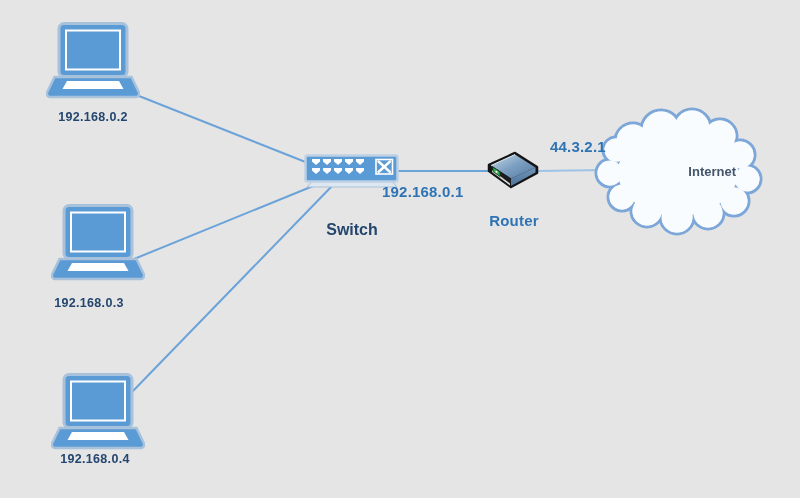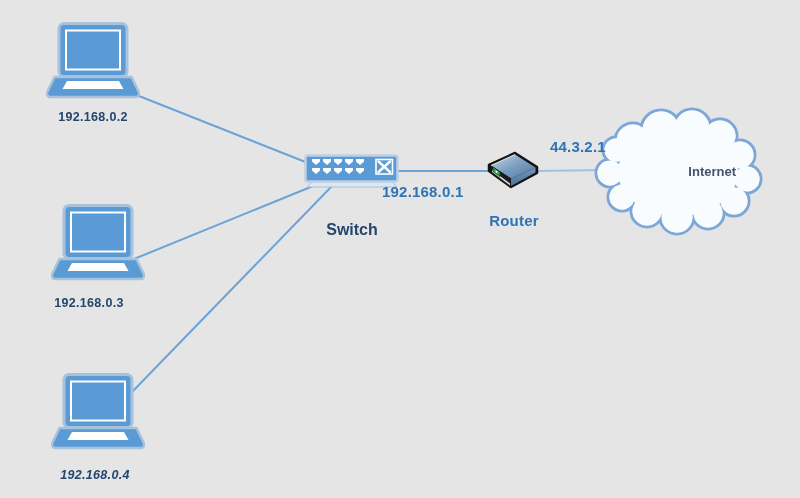--- a/index.html
+++ b/index.html
@@ -96,21 +96,21 @@
   <div class="lbl ip-label" style="left:42px; top:296px;">192.168.0.3</div>
 
   <div class="node" style="left:51px; top:373px;">
     <svg width="94" height="78" viewBox="0 0 94 78">
       <rect x="13" y="1.5" width="68" height="53" rx="5" fill="#5b9bd5" stroke="#a9c2dc" stroke-width="3"></rect>
       <rect x="20" y="8.5" width="54" height="39" fill="#5b9bd5" stroke="#ffffff" stroke-width="2"></rect>
       <path d="M8.5,55 H85.5 L93,70.5 a3.5,3.5 0 0 1 -3.5,4.5 H4.5 a3.5,3.5 0 0 1 -3.5,-4.5 Z" fill="#5b9bd5" stroke="#a9c2dc" stroke-width="2.5"></path>
       <polygon points="21,59 73,59 77.5,67 16.5,67" fill="#ffffff"></polygon>
     </svg>
   </div>
-  <div class="lbl ip-label" style="left:48px; top:468px;font-style:italic;">192.168.0.4</div>
+  <div class="lbl ip-label" style="left:48px; top:452px;">192.168.0.4</div>
 
   <div class="node" style="left:303px; top:152px;">
     <svg width="98" height="38" viewBox="0 0 98 38">
       <polygon points="9,29.5 89,29.5 94,35 4,35" fill="#dde7f1" stroke="#a9c0d8" stroke-width="1"></polygon>
       <rect x="2.5" y="3.5" width="92" height="26" rx="2" fill="#5b9bd5" stroke="#bdd0e4" stroke-width="2.5"></rect>
       <g fill="#ffffff">
         <polygon points="9,7 17,7 17,9.5 13,13 9,9.5"></polygon>
         <polygon points="20,7 28,7 28,9.5 24,13 20,9.5"></polygon>
         <polygon points="31,7 39,7 39,9.5 35,13 31,9.5"></polygon>
         <polygon points="42,7 50,7 50,9.5 46,13 42,9.5"></polygon>

